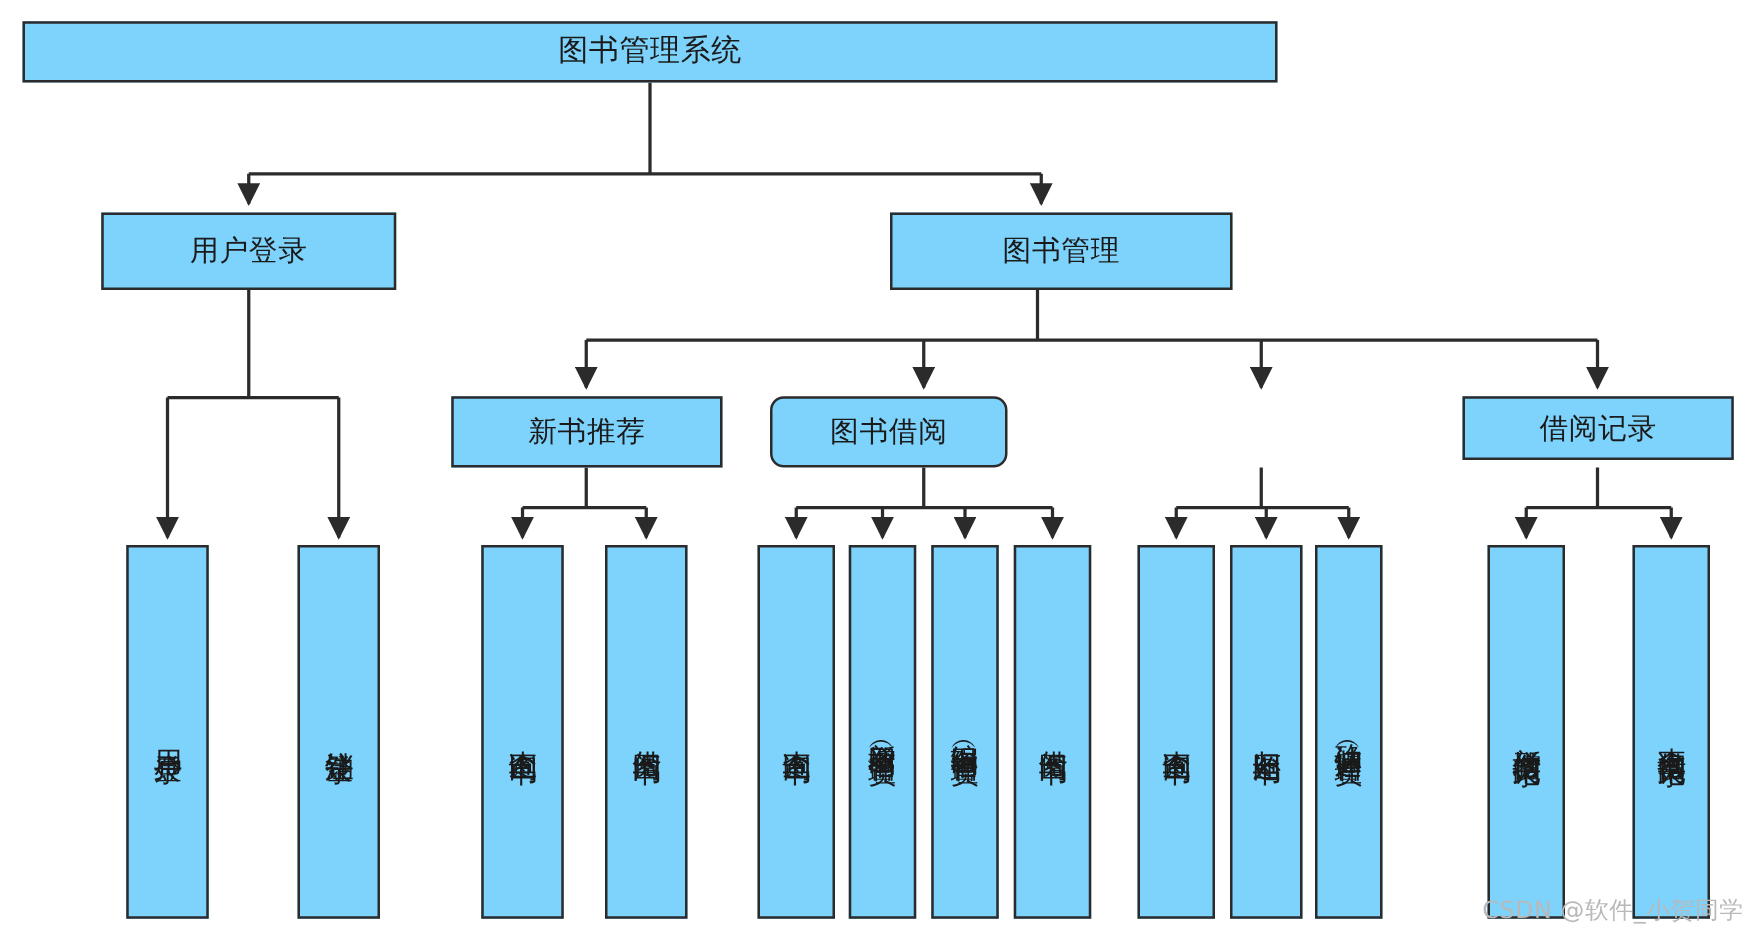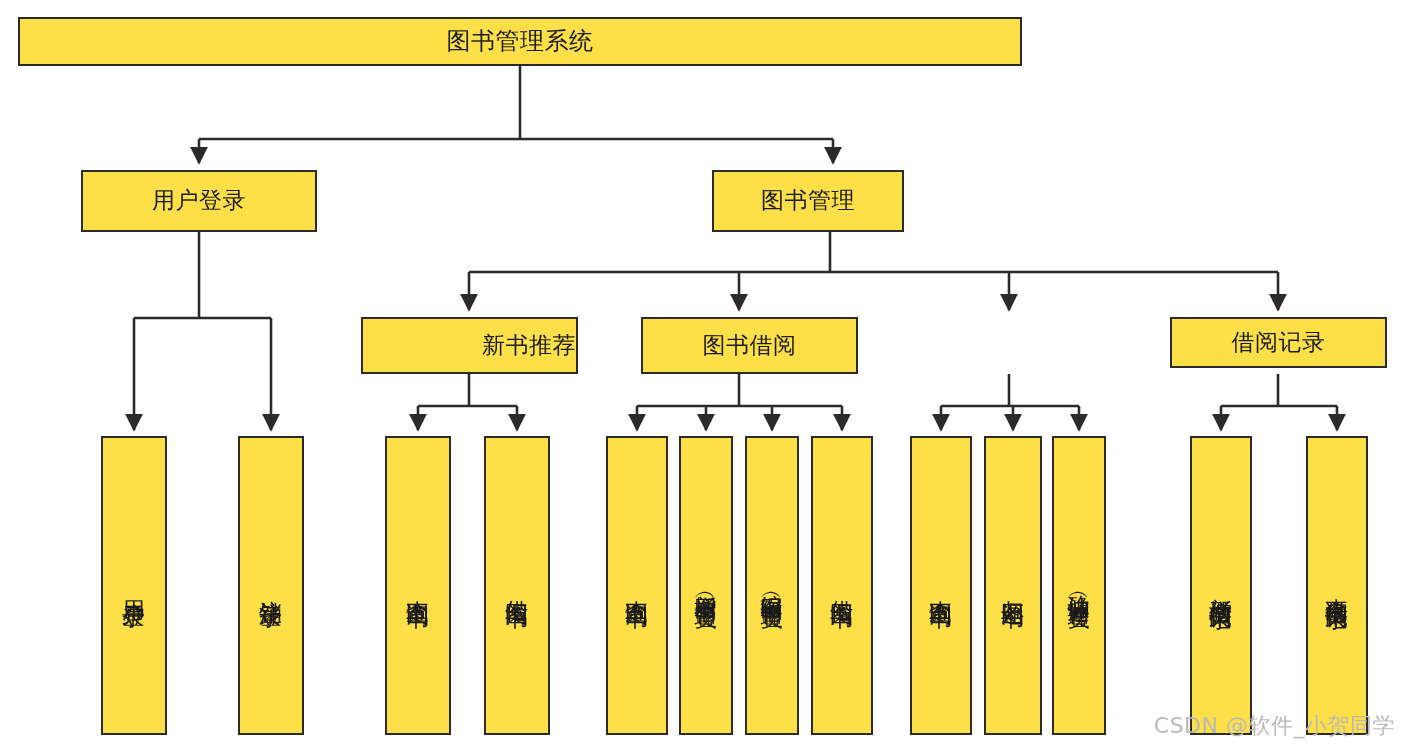--- a/index.html
+++ b/index.html
@@ -23,26 +23,27 @@
     left: 0;
     top: 0;
     width: 1405px;
     height: 747px;
     pointer-events: none;
   }
   .node {
     position: absolute;
     box-sizing: border-box;
     border: 2.5px solid #2b2b2b;
-    background: #fde047;
+    background: #7dd3fc;
     color: #1a1a1a;
     display: flex;
     align-items: center;
     justify-content: center;
     text-align: center;
+    font-family: Liberation Serif, serif;
   }
   .node .label {
     display: block;
     line-height: 1.12;
     letter-spacing: 0.5px;
   }
   
   .node.horiz .label {
     font-size: 23px;
     writing-mode: horizontal-tb;
@@ -63,21 +64,21 @@
     max-height: 100%;
     white-space: normal;
   }
   .node.vert.narrow .label {
     font-size: 22px;
   }
   #watermark {
     position: absolute;
     right: 10px;
     bottom: 6px;
-    font-size: 22px;
+    font-size: 19px;
     color: #b9b9b9;
     letter-spacing: 0.5px;
     white-space: nowrap;
   }
 </style>
 </head>
 <body>
 
 <div id="canvas">
 
@@ -131,28 +132,28 @@
     </g>
   </svg>
 
   <div class="node horiz root" style="left:18px; top:17px; width:1004px; height:49px;">
     <span class="label">图书管理系统</span>
   </div>
 
   <div class="node horiz" style="left:81px; top:170px; width:236px; height:62px;">
     <span class="label">用户登录</span>
   </div>
-  <div class="node horiz" style="left:712px; top:170px; width:192px; height:62px;">
+  <div class="node horiz" style="left:712px; top:170px; width:274px; height:62px;">
     <span class="label">图书管理</span>
   </div>
 
-  <div class="node horiz" style="left:361px; top:317px; width:217px; height:57px;justify-content:flex-end;">
+  <div class="node horiz" style="left:361px; top:317px; width:217px; height:57px;">
     <span class="label">新书推荐</span>
   </div>
-  <div class="node horiz" style="left:641px; top:317px; width:217px; height:57px;">
+  <div class="node horiz" style="left:616px; top:317px; width:190px; height:57px;border-radius:11px;">
     <span class="label">图书借阅</span>
   </div>
   <div class="node horiz" style="left:1170px; top:317px; width:217px; height:51px;">
     <span class="label">借阅记录</span>
   </div>
 
   <div class="node vert" style="left:101px; top:436px; width:66px; height:299px;">
     <span class="label">用户登录</span>
   </div>
   <div class="node vert" style="left:238px; top:436px; width:66px; height:299px;">

